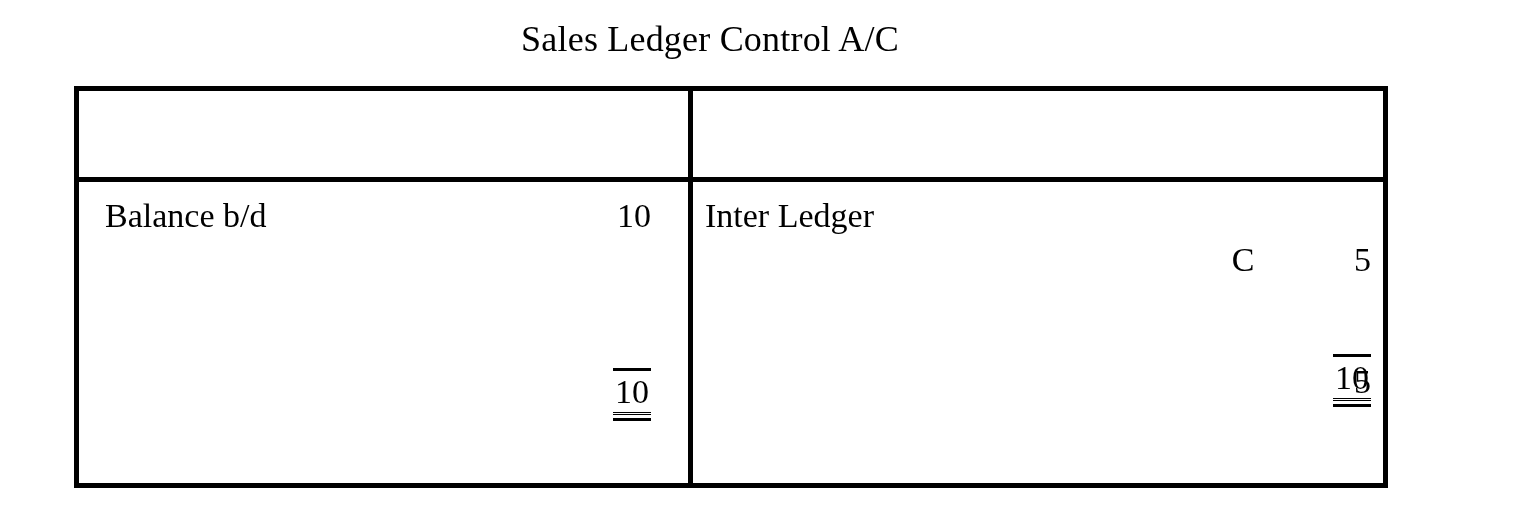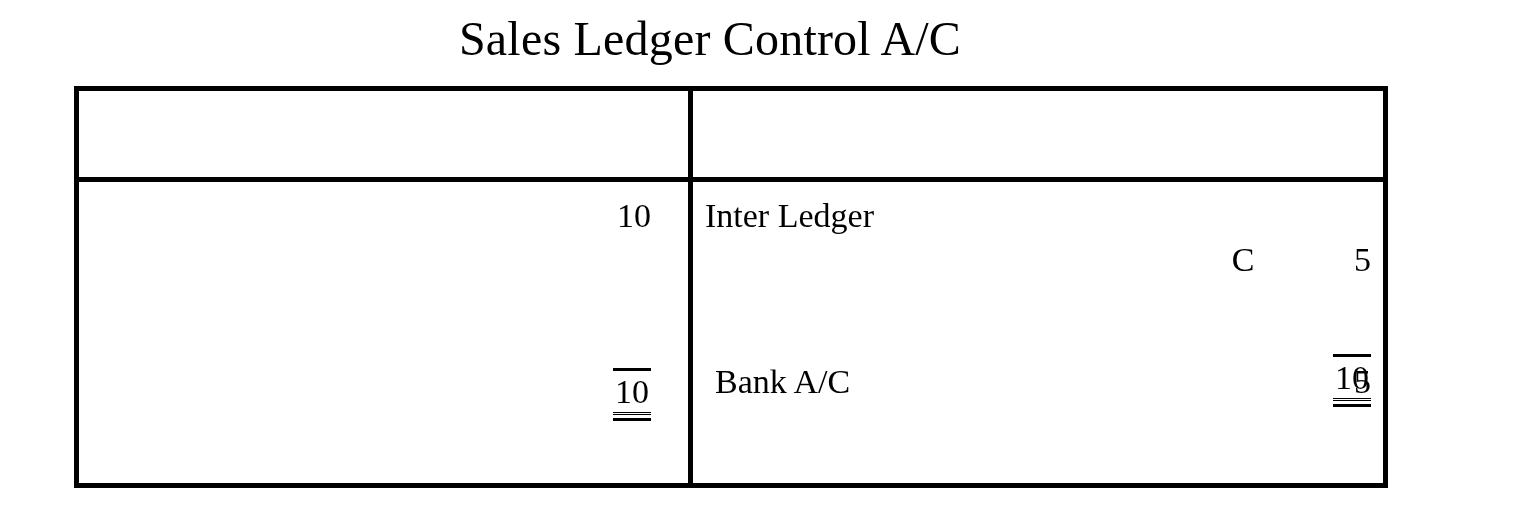--- a/index.html
+++ b/index.html
@@ -16,21 +16,21 @@
     overflow: hidden;
   }
 
   
   .ledger-title {
     position: absolute;
     left: 0;
     top: 16px;
     width: 1513px;
     text-align: center;
-    font-size: 48px;
+    font-size: 36px;
     line-height: 46px;
     letter-spacing: 0.2px;
     white-space: nowrap;
     
     padding-right: 93px;
     box-sizing: border-box;
   }
 
   
   .taccount {
@@ -162,39 +162,39 @@
   <div class="head-row">
     <span></span>
     <span></span>
   </div>
 
   <div class="mid-divider"></div>
 
   <div class="side side-debit">
 
     <div class="entry-row">
+      <span class="entry-label dr-balance-label">Balance b/d</span>
       <span class="entry-amount dr-balance-amount">10</span>
     </div>
 
     <div class="dr-total">
       <span class="total-figure">10</span>
     </div>
 
   </div>
 
   <div class="side side-credit">
 
     <div class="entry-row">
       <span class="entry-label cr-ilt-line1">Inter Ledger</span>
       <span class="entry-ref cr-ilt-ref">C</span>
       <span class="entry-amount cr-ilt-amt">5</span>
     </div>
 
     <div class="entry-row">
-      <span class="entry-label cr-bank-label">Bank A/C</span>
       <span class="entry-amount cr-bank-amt">5</span>
     </div>
 
     <div class="cr-total">
       <span class="total-figure">10</span>
     </div>
 
   </div>
 
 </div>

